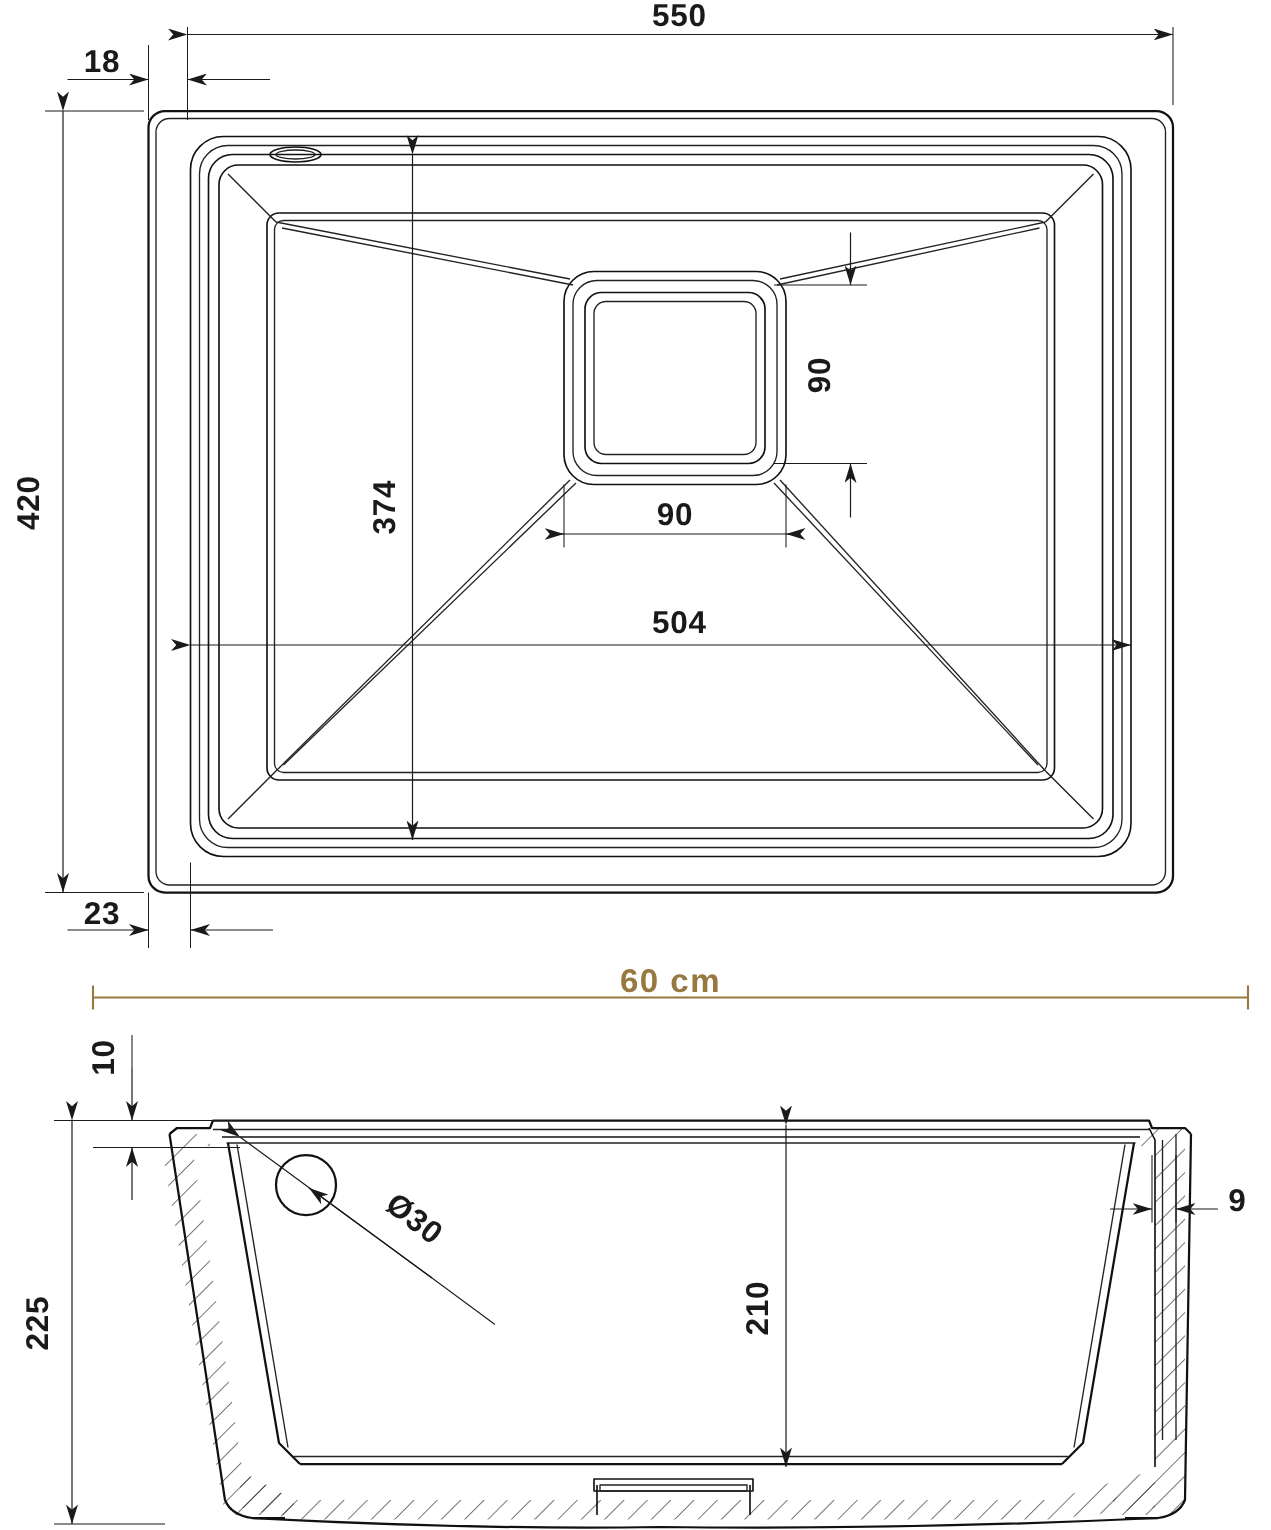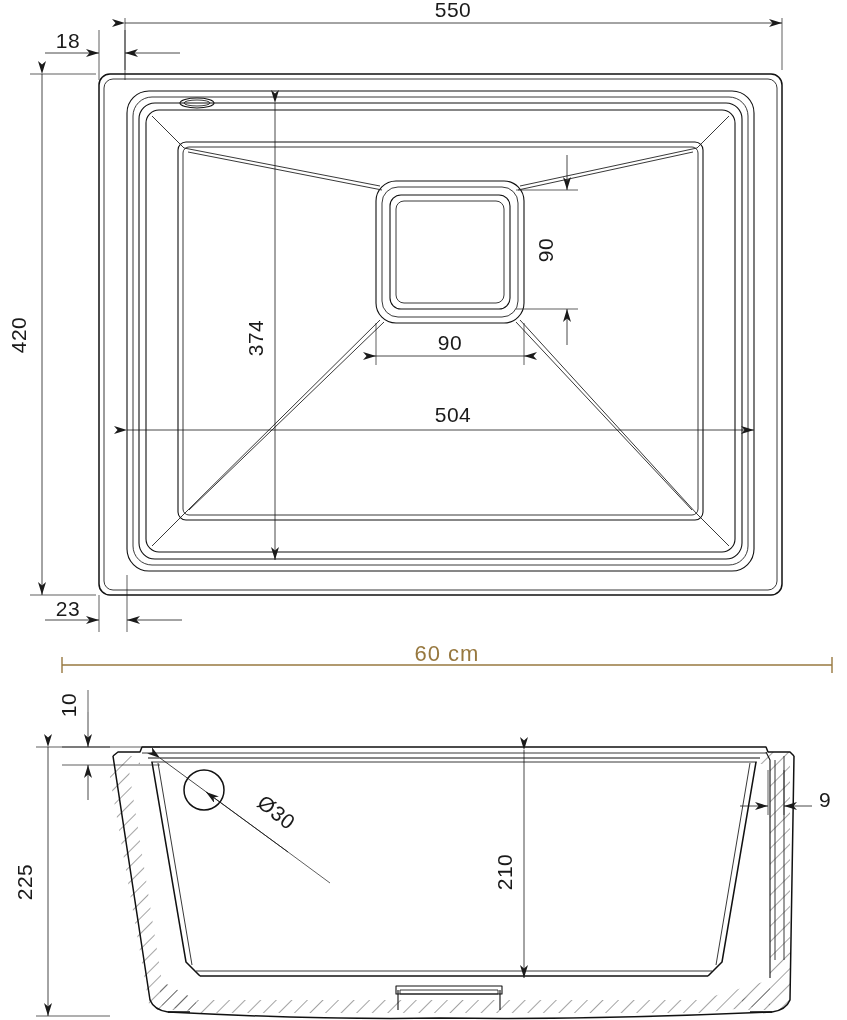--- a/index.html
+++ b/index.html
@@ -9,20 +9,21 @@
   }
   body {
     font-family: "Liberation Sans", sans-serif;
   }
   #sheet {
     position: relative;
     width: 847px;
     height: 1020px;
     background: #ffffff;
     overflow: hidden;
+    font-weight: bold;
   }
   #sheet svg {
     position: absolute;
     left: 0;
     top: 0;
   }
   .dimtext {
     font-family: "Liberation Sans", sans-serif;
     font-size: 21px;
     fill: #1a1a1a;

